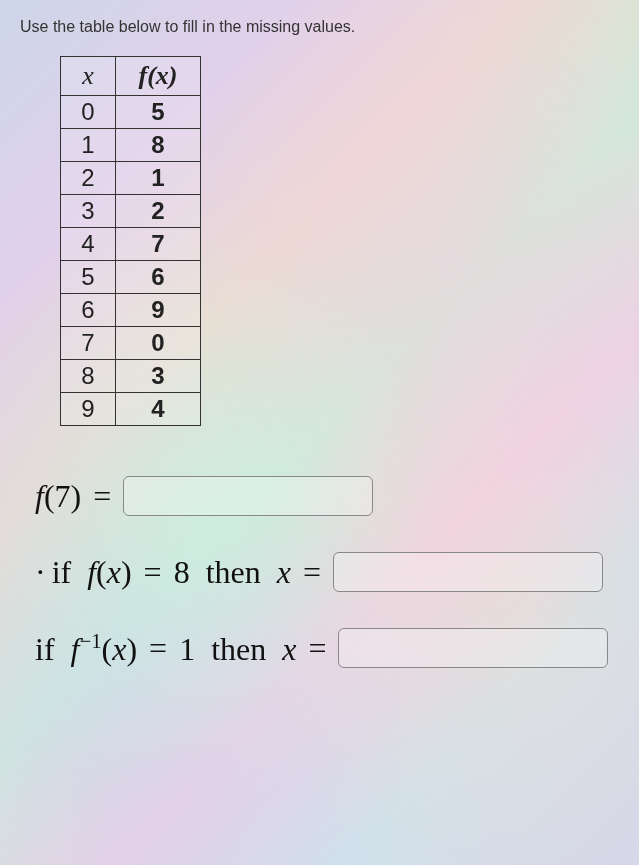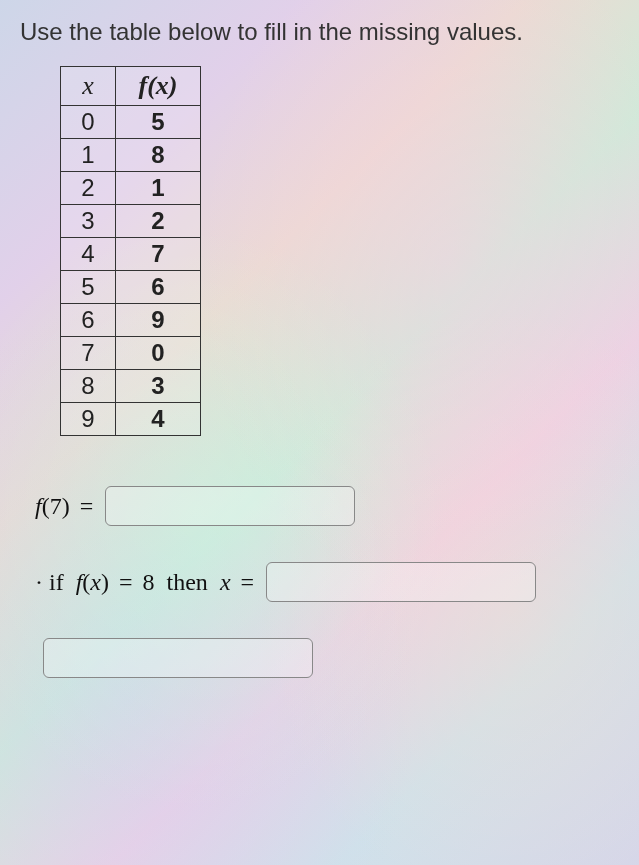--- a/index.html
+++ b/index.html
@@ -27,21 +27,21 @@
         radial-gradient(ellipse at 30% 60%, rgba(200,255,220,0.35) 0%, transparent 40%),
         radial-gradient(ellipse at 80% 70%, rgba(255,220,200,0.35) 0%, transparent 35%),
         radial-gradient(ellipse at 20% 80%, rgba(200,200,255,0.35) 0%, transparent 40%);
       pointer-events: none;
     }
     .content {
       position: relative;
       padding: 18px 20px;
     }
     .instruction {
-      font-size: 24px;
+      font-size: 16px;
       color: #333;
       margin-bottom: 20px;
       font-family: Arial, sans-serif;
       font-weight: 400;
     }
     .table-wrap {
       margin-left: 40px;
       margin-bottom: 50px;
     }
     table {
@@ -65,21 +65,21 @@
     }
     .col-x { width: 55px; }
     .col-fx { width: 85px; font-weight: bold; }
     .questions {
       margin-left: 15px;
     }
     .qrow {
       display: flex;
       align-items: center;
       margin-bottom: 36px;
-      font-size: 24px;
+      font-size: 32px;
       color: #111;
     }
     .math {
       font-family: 'Times New Roman', serif;
       font-style: italic;
     }
     .math .paren { font-style: normal; }
     .math .num { font-style: normal; }
     .math .op { font-style: normal; margin: 0 4px; }
     .input-box {
@@ -182,17 +182,26 @@
         <span class="num">8</span>&nbsp;
         <span class="upright">then</span>&nbsp;
         <span>x</span>
         <span class="op">=</span>
       </span>
       <span class="input-box w-lg"></span>
     </div>
 
 
     <div class="qrow">
+      <span class="math">
+        <span class="upright">if</span>&nbsp;
+        <span>f</span><span class="sup">−1</span><span class="paren">(</span><span>x</span><span class="paren">)</span>
+        <span class="op">=</span>
+        <span class="num">1</span>&nbsp;
+        <span class="upright">then</span>&nbsp;
+        <span>x</span>
+        <span class="op">=</span>
+      </span>
       <span class="input-box w-lg"></span>
     </div>
 
   </div>
 </div>
 
 </body></html>

